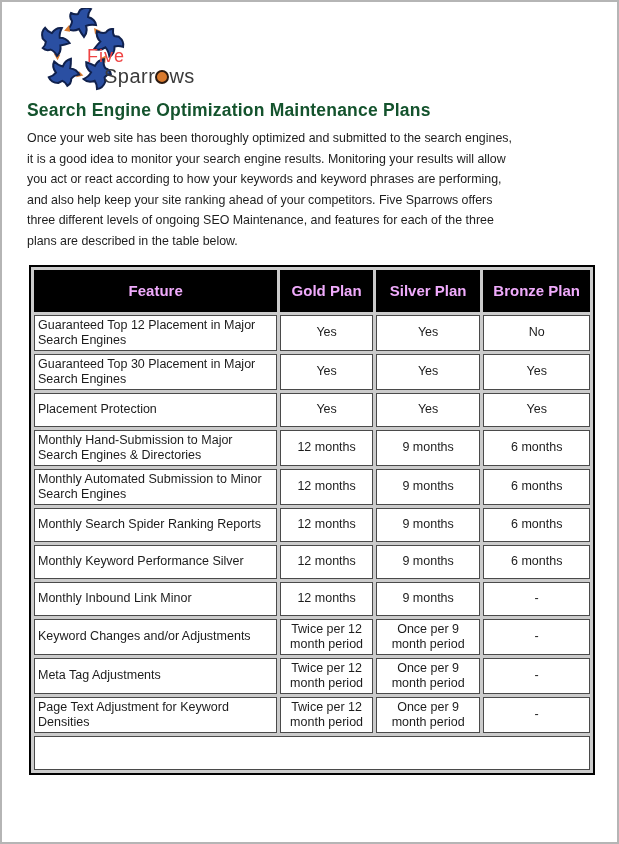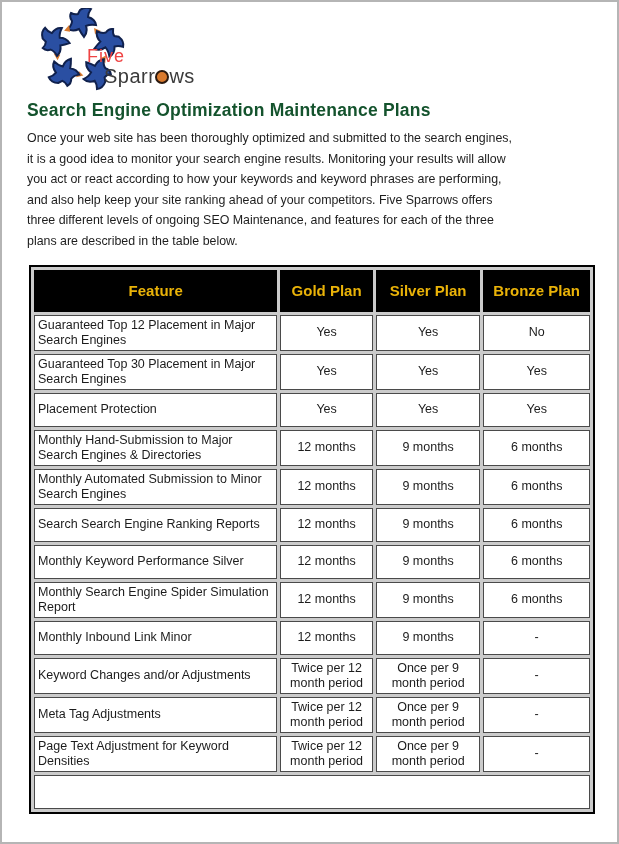--- a/index.html
+++ b/index.html
@@ -47,21 +47,21 @@
     border: 2px solid #000;
     border-collapse: separate; border-spacing: 3px;
     background: #cbcbcb;
     table-layout: fixed;
   }
   col.c-feature { width: 242px; }
   col.c-gold    { width: 92px; }
   col.c-silver  { width: 104px; }
   col.c-bronze  { width: 106px; }
   table.plans th {
-    background: #000; color: #eab308;
+    background: #000; color: #f0abfc;
     font-size: 15px; font-weight: bold;
     height: 40px; text-align: center; vertical-align: middle;
     border: 1px solid #000; padding: 0 2px;
   }
   table.plans td {
     background: #fff; border: 1px solid #4a4a4a;
     font-size: 12.5px; line-height: 15px;
     height: 28px; vertical-align: middle;
     padding: 2px 3px;
   }
@@ -146,33 +146,27 @@
         <td class="val">9 months</td>
         <td class="val">6 months</td>
       </tr>
       <tr>
         <td class="feature">Monthly Automated Submission to Minor Search Engines</td>
         <td class="val">12 months</td>
         <td class="val">9 months</td>
         <td class="val">6 months</td>
       </tr>
       <tr>
-        <td class="feature">Search Search Engine Ranking Reports</td>
+        <td class="feature">Monthly Search Spider Ranking Reports</td>
         <td class="val">12 months</td>
         <td class="val">9 months</td>
         <td class="val">6 months</td>
       </tr>
       <tr>
         <td class="feature">Monthly Keyword Performance Silver</td>
-        <td class="val">12 months</td>
-        <td class="val">9 months</td>
-        <td class="val">6 months</td>
-      </tr>
-      <tr>
-        <td class="feature">Monthly Search Engine Spider Simulation Report</td>
         <td class="val">12 months</td>
         <td class="val">9 months</td>
         <td class="val">6 months</td>
       </tr>
       <tr>
         <td class="feature">Monthly Inbound Link Minor</td>
         <td class="val">12 months</td>
         <td class="val">9 months</td>
         <td class="val">-</td>
       </tr>

